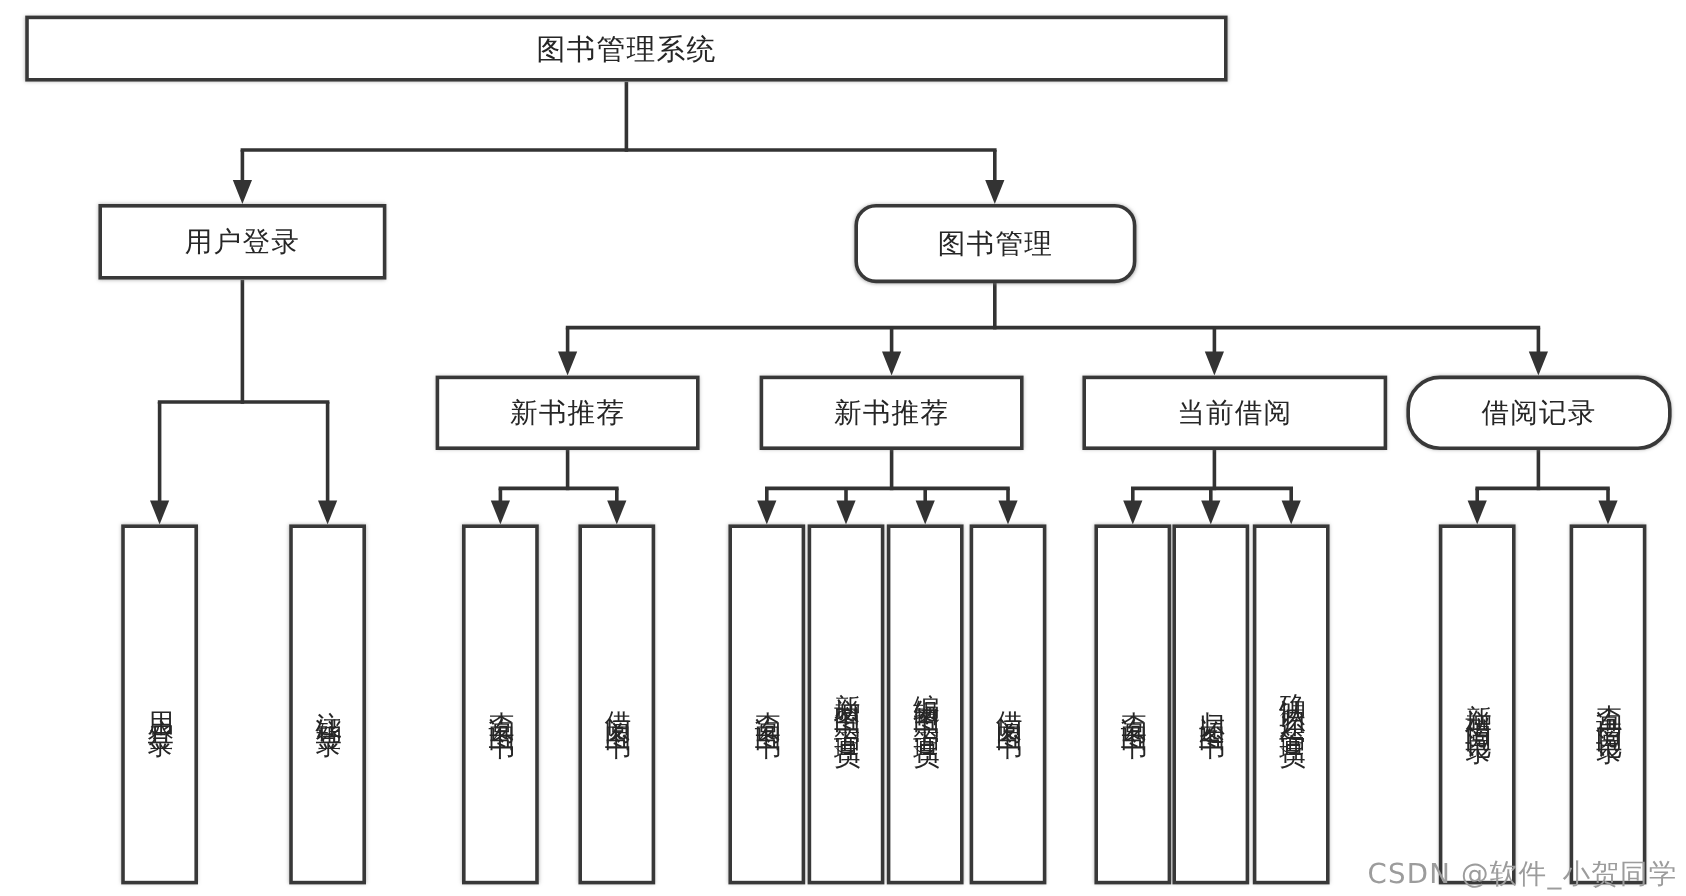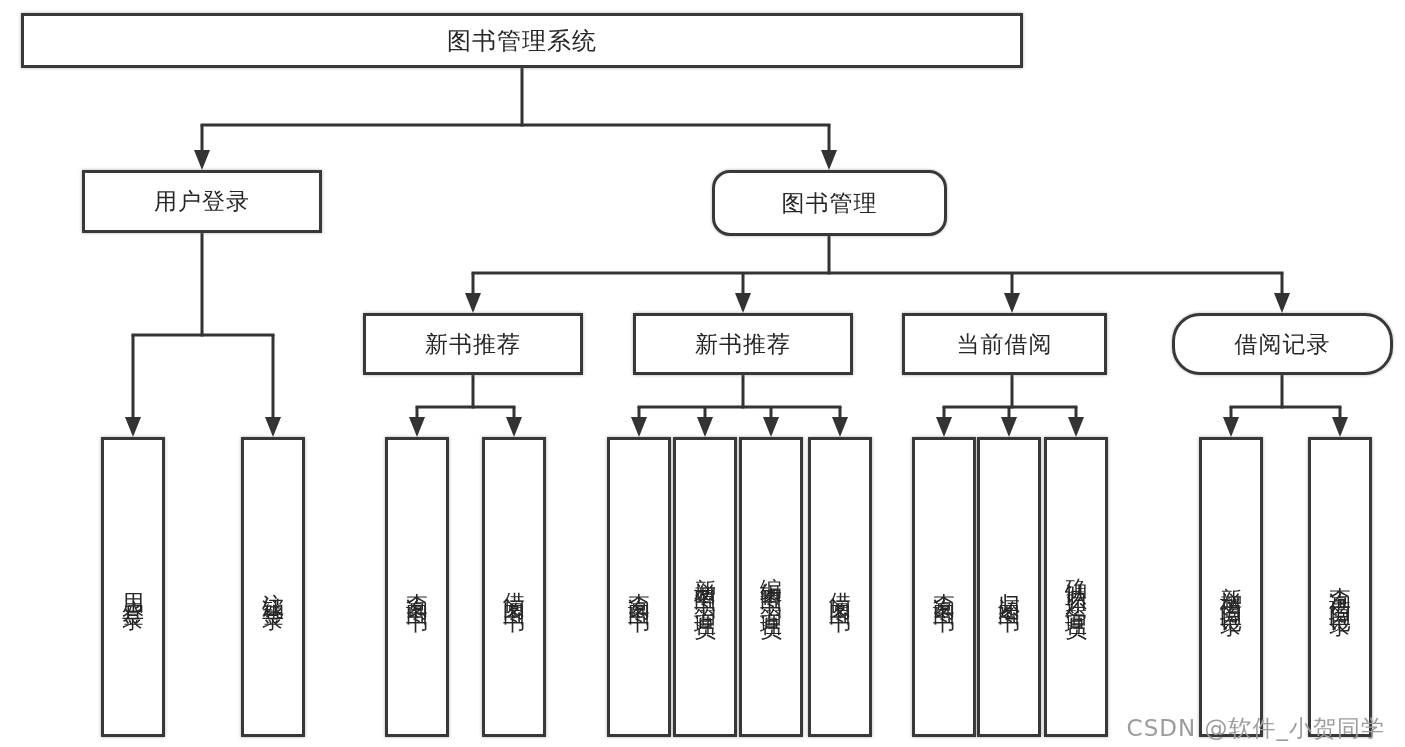--- a/index.html
+++ b/index.html
@@ -41,21 +41,21 @@
     font-size: 22px;
   }
   .v-box .v-label {
     writing-mode: vertical-rl;
     text-orientation: mixed;
     letter-spacing: 6px;
     line-height: 1;
   }
   .watermark {
     position: absolute;
-    right: 20px;
+    right: 7px;
     bottom: 3px;
     font-size: 23px;
     color: #9c9c9c;
     letter-spacing: 1px;
     white-space: nowrap;
   }
   line { stroke: #333333; stroke-width: 3; }
   polygon { fill: #333333; }
 </style>
 </head>
@@ -149,21 +149,21 @@
   <div class="box h-box" style="left:712px; top:170px; width:235px; height:66px;border-radius:18px;">
     <span>图书管理</span>
   </div>
 
   <div class="box h-box" style="left:363px; top:313px; width:220px; height:62px;">
     <span>新书推荐</span>
   </div>
   <div class="box h-box" style="left:633px; top:313px; width:220px; height:62px;">
     <span>新书推荐</span>
   </div>
-  <div class="box h-box" style="left:902px; top:313px; width:205px; height:62px;">
+  <div class="box h-box" style="left:902px; top:313px; width:254px; height:62px;">
     <span>当前借阅</span>
   </div>
   <div class="box h-box" style="left:1172px; top:313px; width:221px; height:62px;border-radius:28px;">
     <span>借阅记录</span>
   </div>
 
   <div class="box v-box" style="left:101px;">
     <span class="v-label">用户登录</span>
   </div>
   <div class="box v-box" style="left:241px;">

